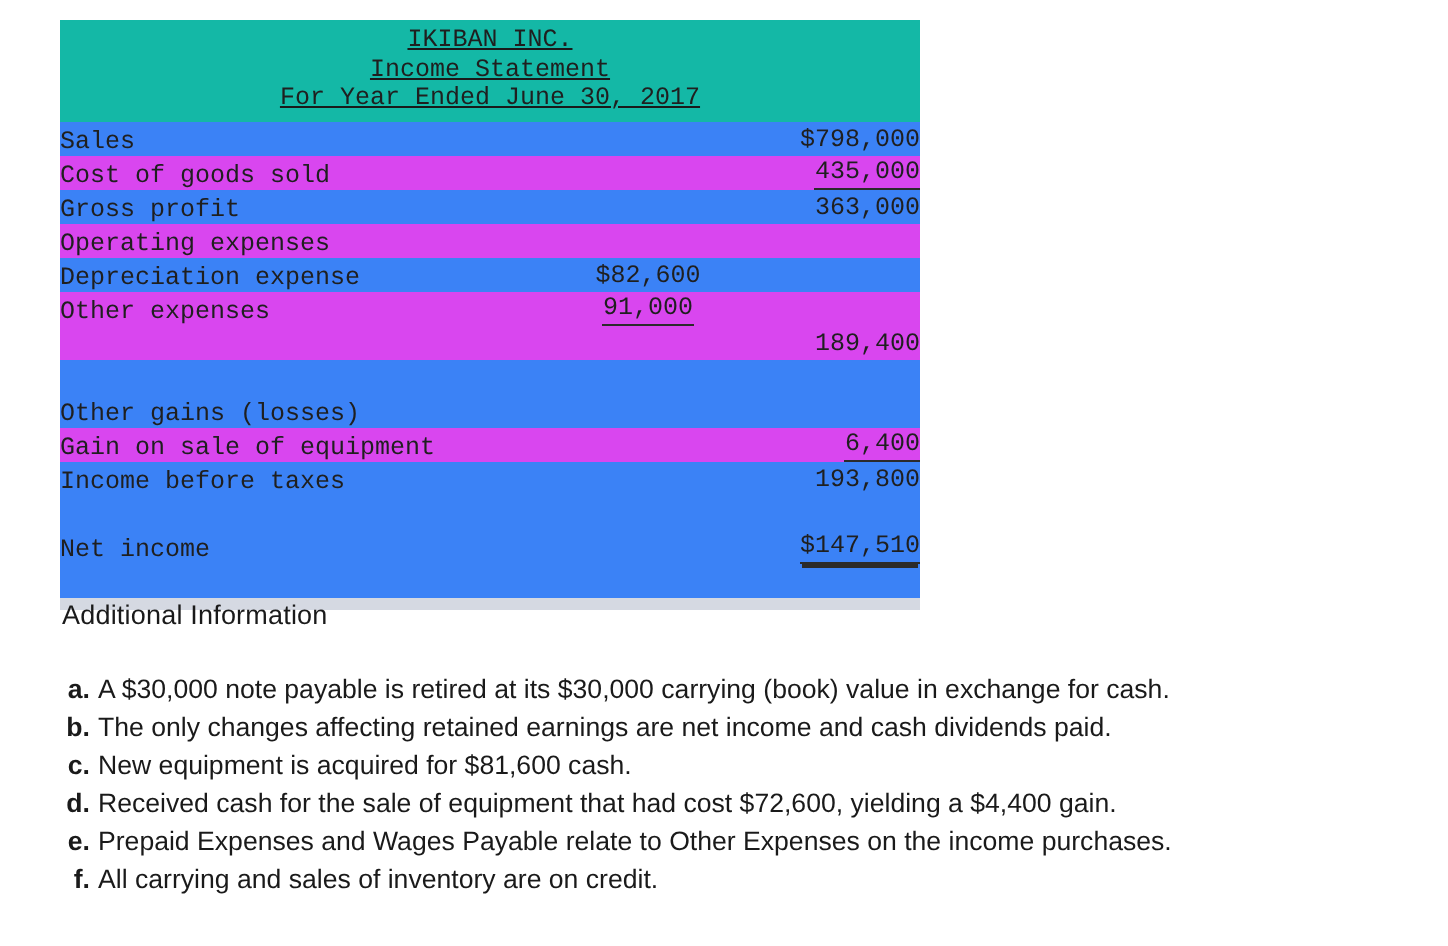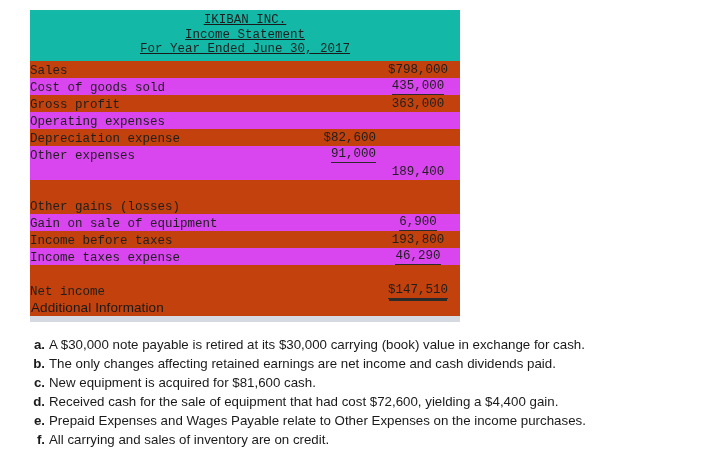--- a/index.html
+++ b/index.html
@@ -48,35 +48,35 @@
   }
   table.stmt td {
     padding: 0;
     font-size: 12.5px;
     color: #1f1f1f;
     vertical-align: bottom;
     white-space: pre;
     height: 17px;
   }
   table.stmt tr.alt td { background: #d946ef; }
-  table.stmt tr.plain td { background: #c2410c; }
+  table.stmt tr.plain td { background: #3b82f6; }
 
   td.c-label {
     width: 242px;
     padding-left: 8px;
     text-align: left;
   }
   td.c-mid {
     width: 104px;
-    text-align: right;
+    text-align: center;
     padding-right: 8px;
   }
   td.c-right {
     width: 84px;
-    text-align: center;
+    text-align: right;
     padding-right: 28px;
   }
 
   .indent1 { padding-left: 22px; margin-left: 12px; }
 
   
   .num { display: inline-block; padding: 0 0 1px 0; }
   .rule-single { border-bottom: 1px solid #2b2b2b; }
   .rule-double {
     border-bottom: 1px solid #2b2b2b;
@@ -190,34 +190,29 @@
 
       <tr class="plain">
         <td class="c-label">Other gains (losses)</td>
         <td class="c-mid"></td>
         <td class="c-right"></td>
       </tr>
 
       <tr class="alt">
         <td class="c-label indent1">Gain on sale of equipment</td>
         <td class="c-mid"></td>
-        <td class="c-right"><span class="num rule-single">6,900</span></td>
+        <td class="c-right"><span class="num rule-single">6,400</span></td>
       </tr>
 
       <tr class="plain">
         <td class="c-label">Income before taxes</td>
         <td class="c-mid"></td>
         <td class="c-right"><span class="num">193,800</span></td>
       </tr>
 
-      <tr class="alt">
-        <td class="c-label">Income taxes expense</td>
-        <td class="c-mid"></td>
-        <td class="c-right"><span class="num rule-single">46,290</span></td>
-      </tr>
 
       <tr class="spacer-row plain">
         <td class="c-label"></td>
         <td class="c-mid"></td>
         <td class="c-right"></td>
       </tr>
 
       <tr class="plain">
         <td class="c-label">Net income</td>
         <td class="c-mid"></td>

